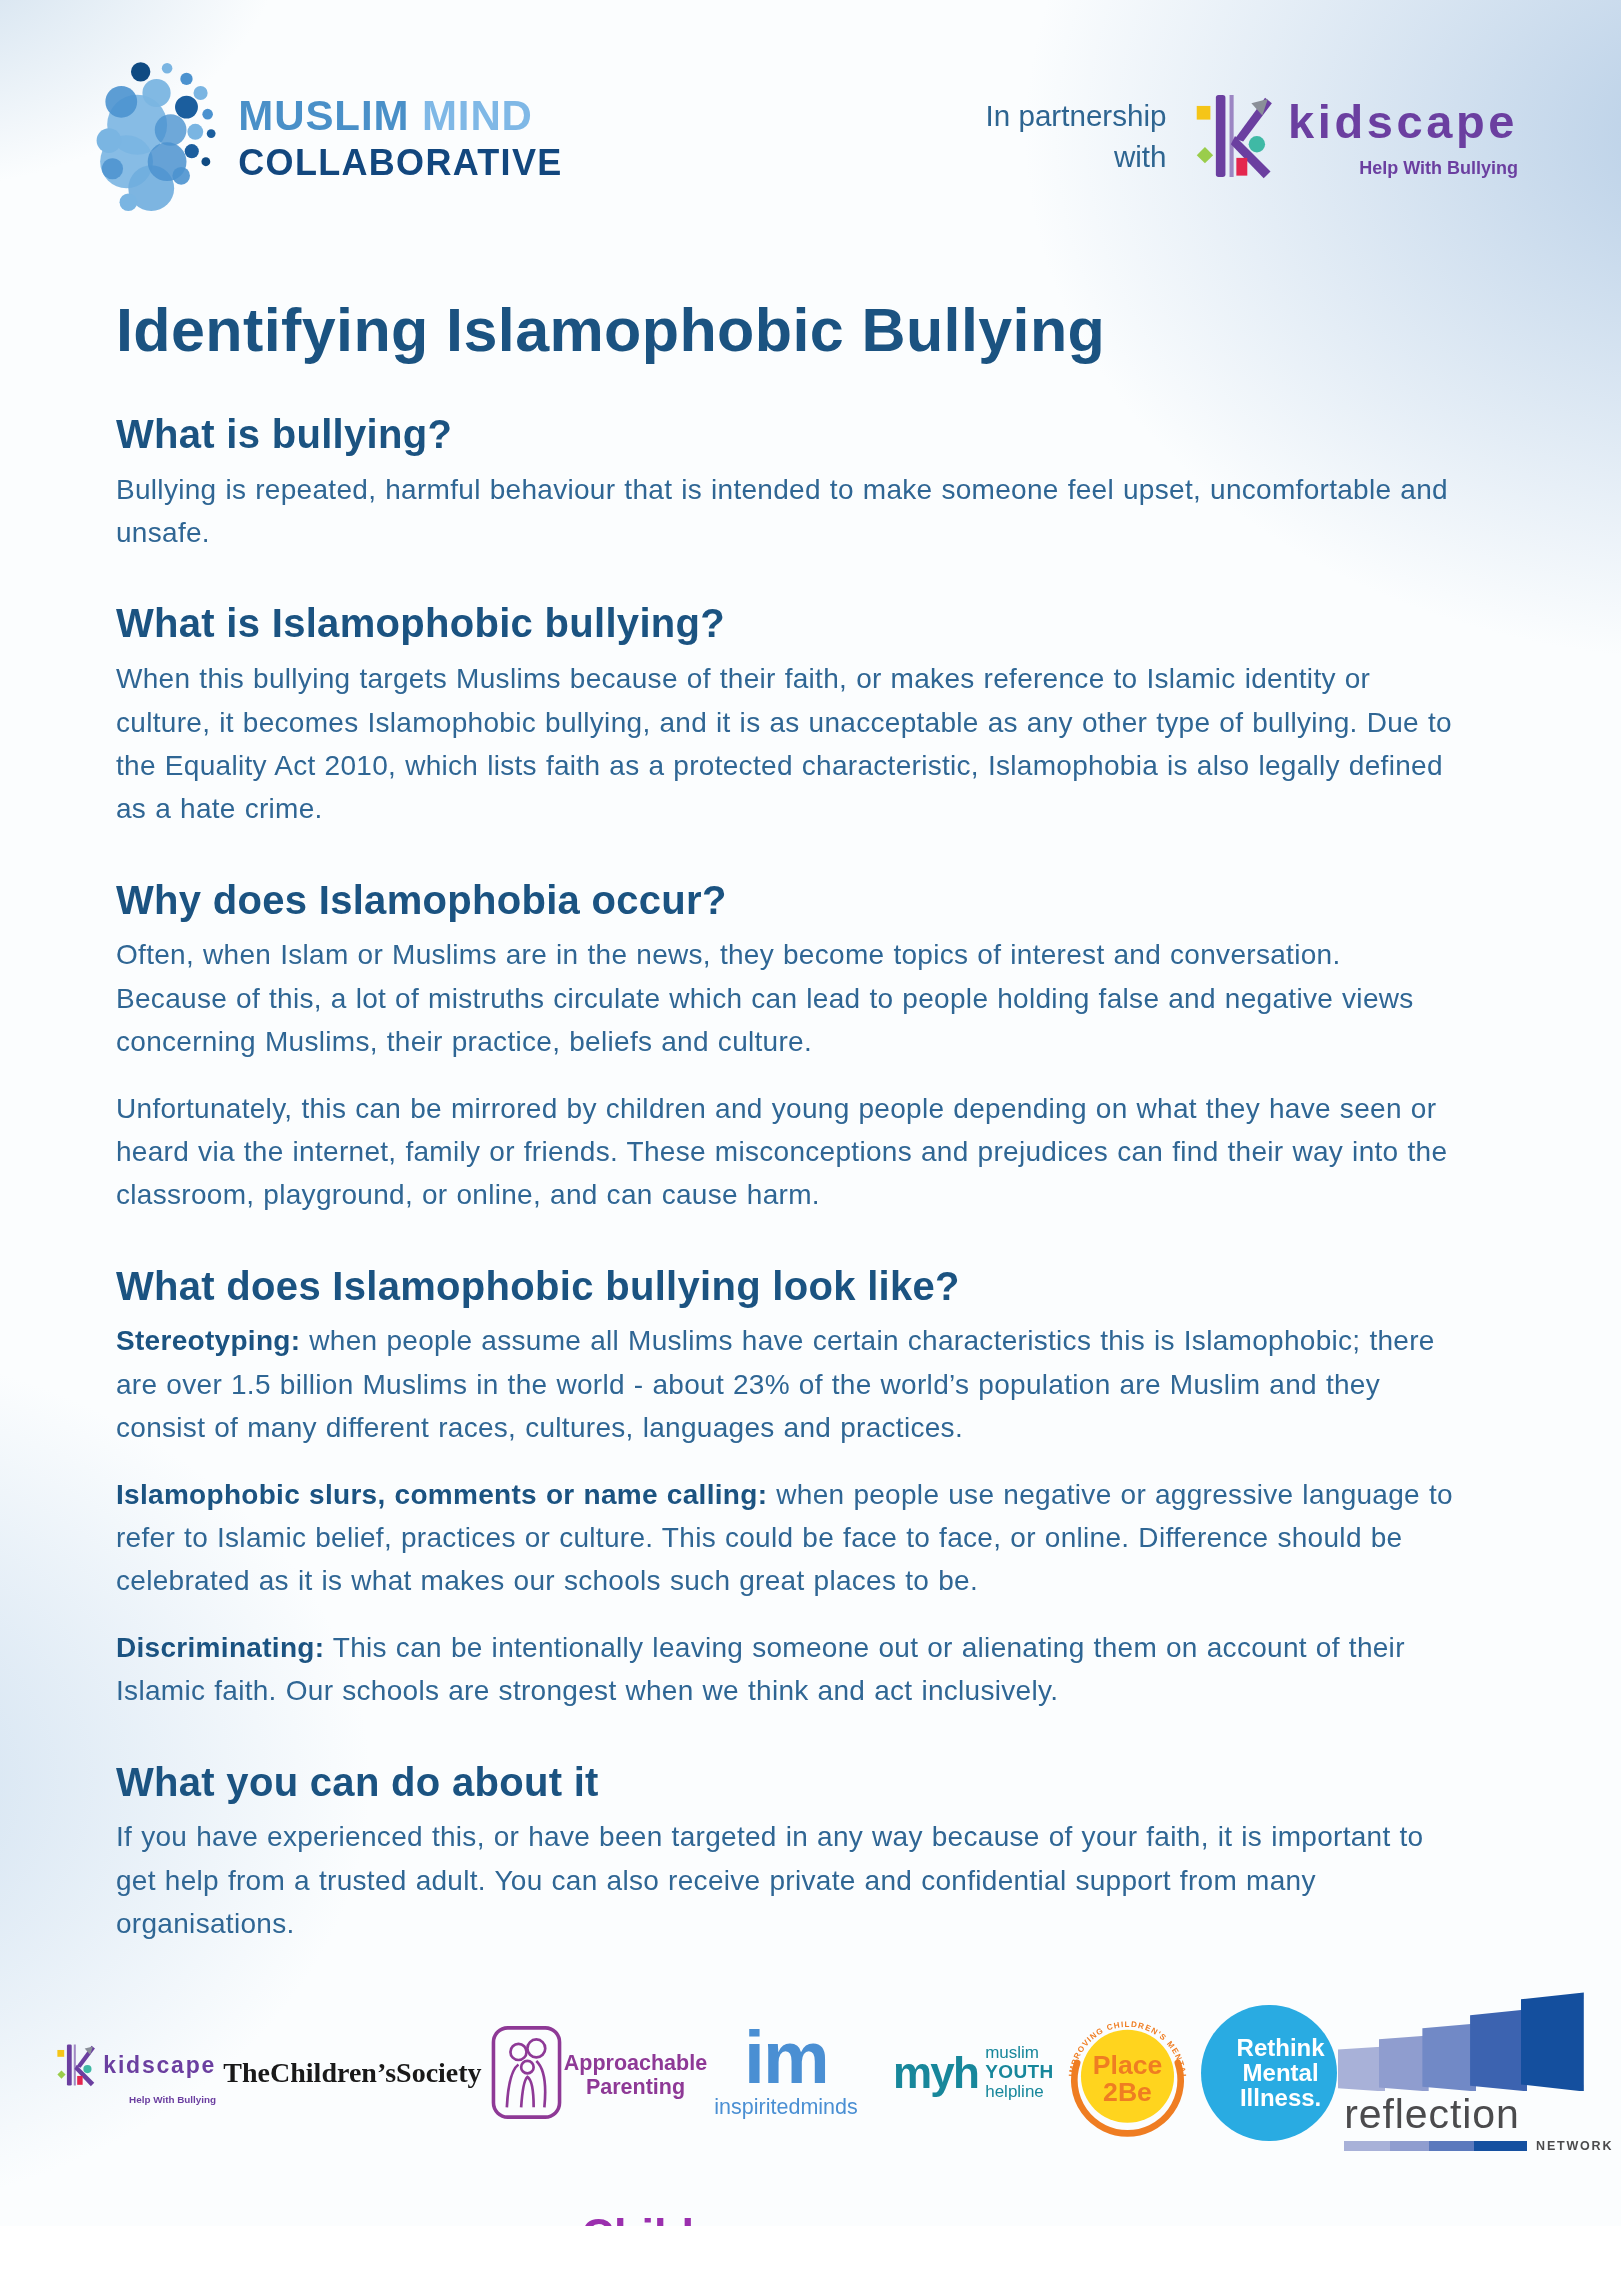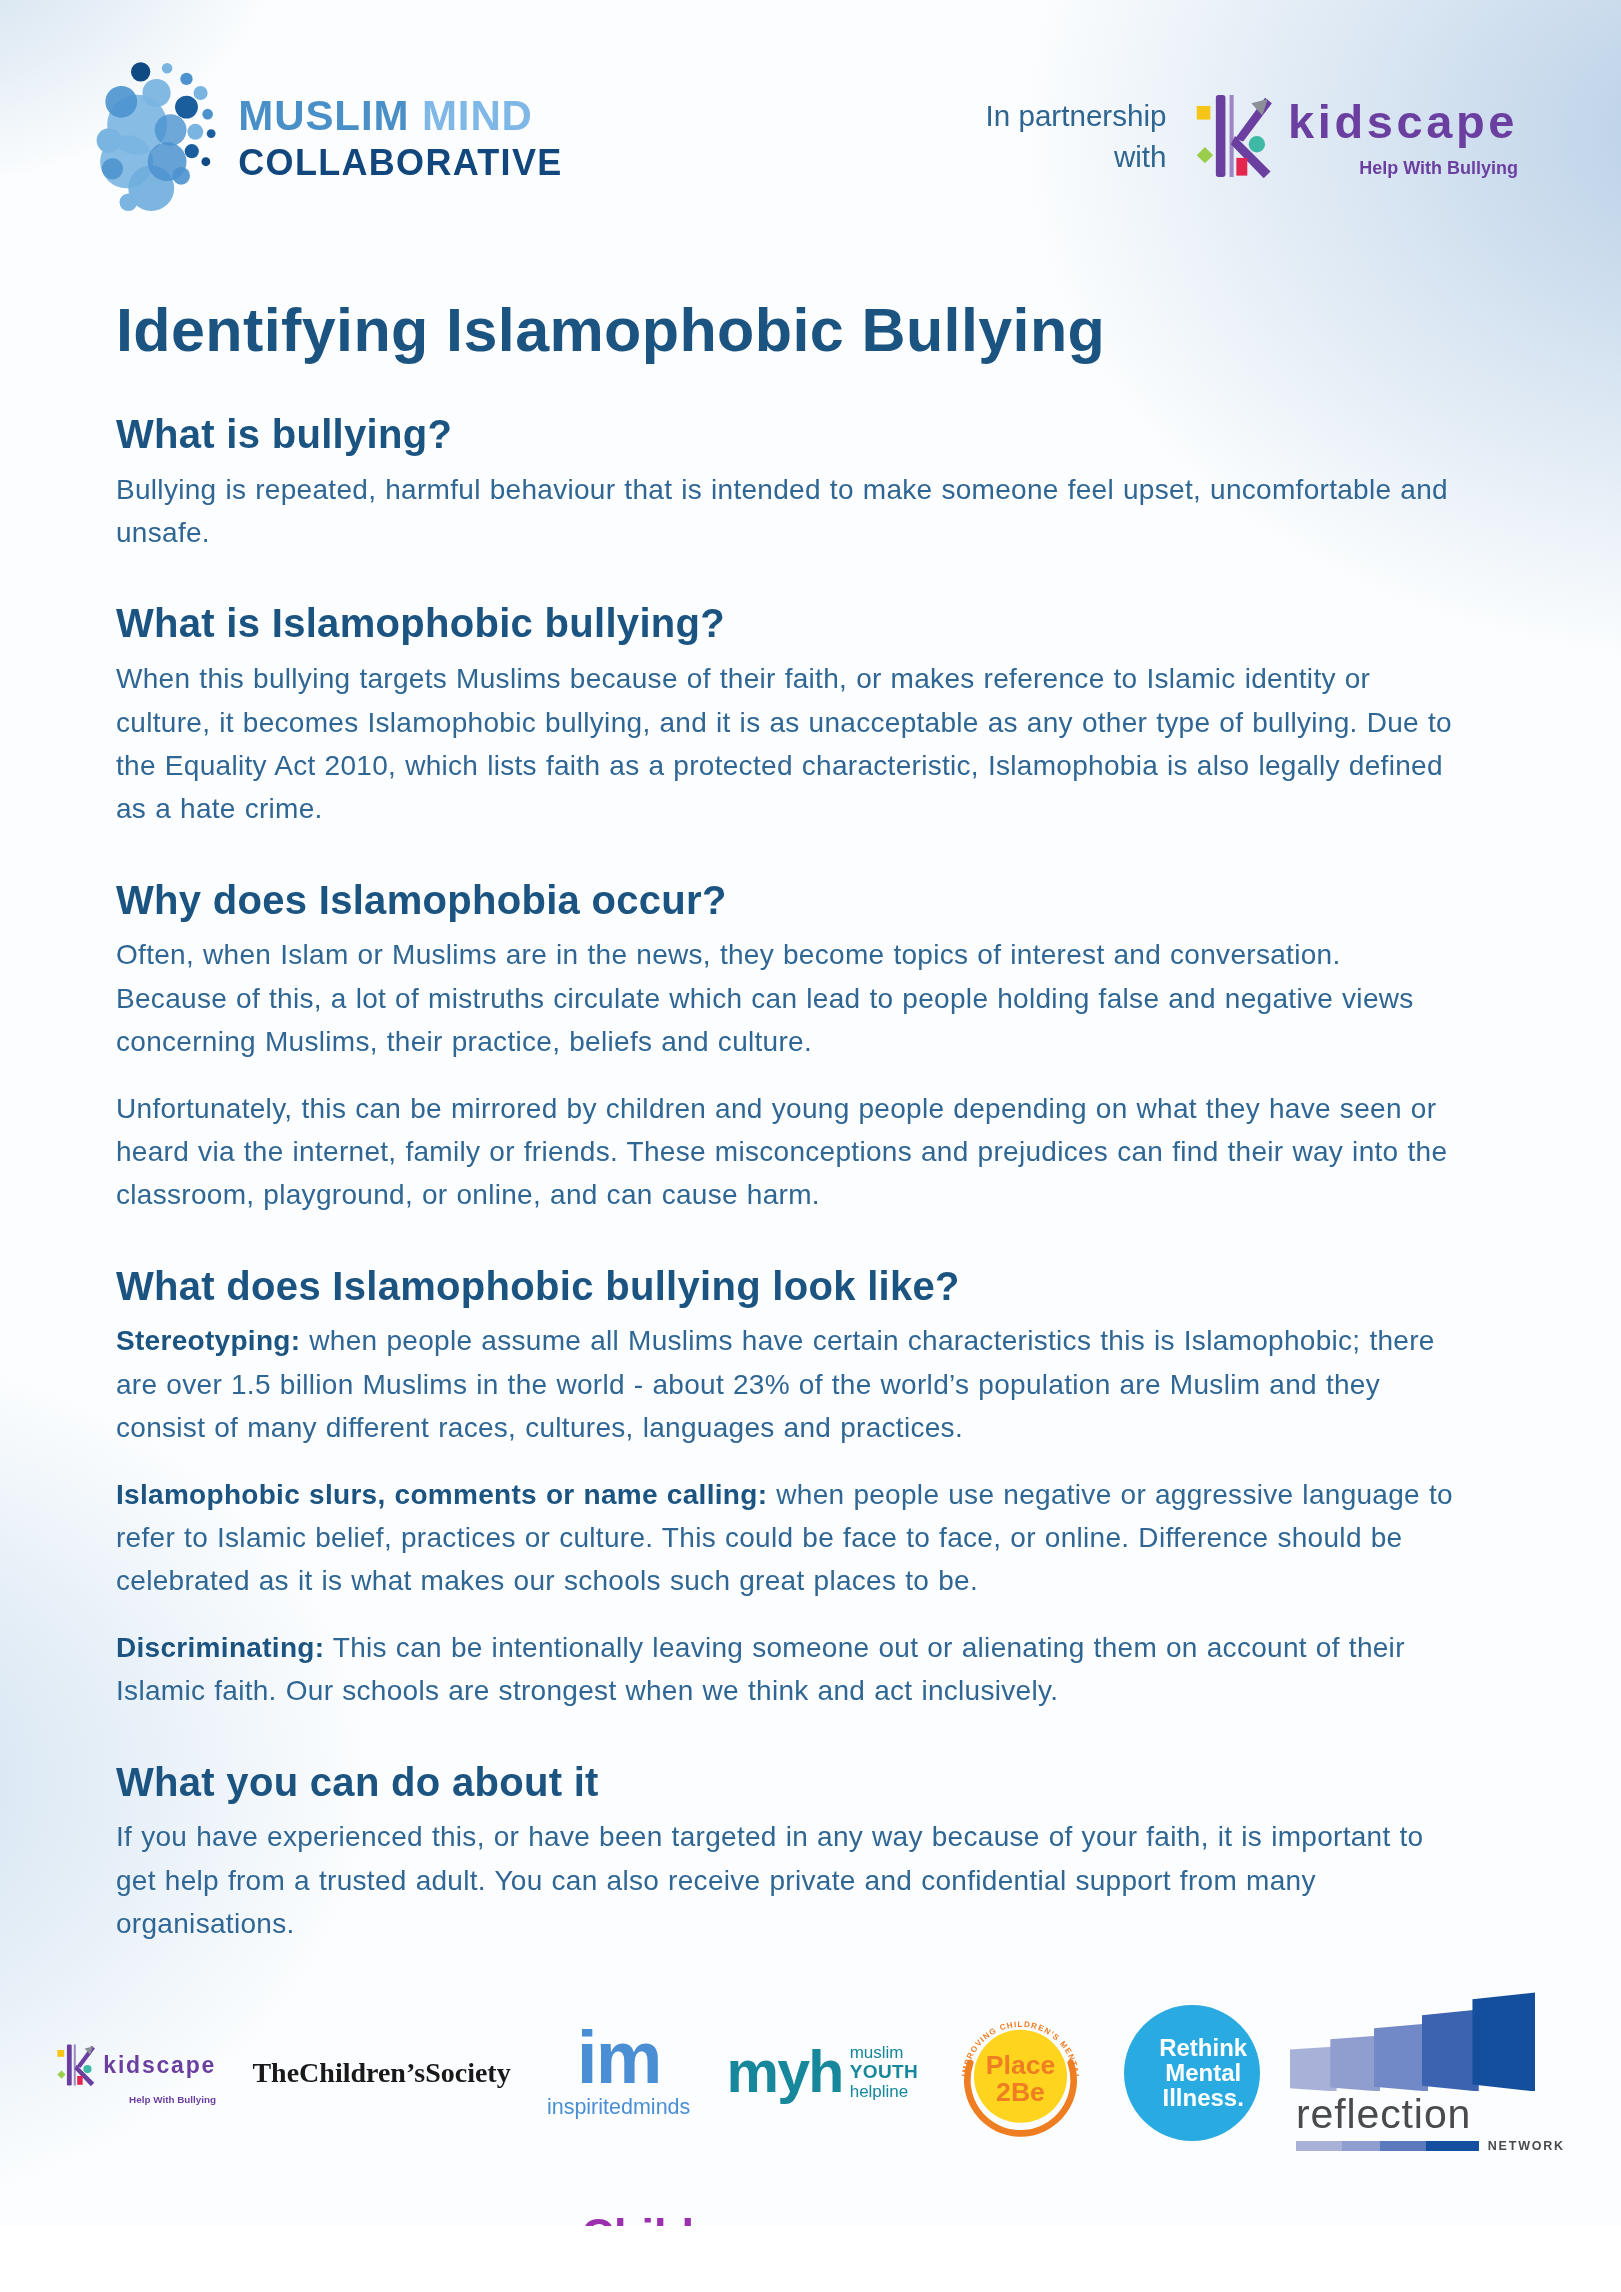--- a/index.html
+++ b/index.html
@@ -43,21 +43,21 @@
   
   .tcs{font-family:"Liberation Serif","DejaVu Serif",serif;font-weight:bold;color:#191919;font-size:28px;line-height:1.12;text-align:center;}
   
   .ap-text{font-size:21.5px;font-weight:bold;color:#8e3996;text-align:center;line-height:1.15;margin-top:5.4px;}
   
   .im{display:flex;flex-direction:column;align-items:center;}
   .im-mono{font-size:75px;font-weight:bold;color:#4a8fd3;line-height:0.85;letter-spacing:-1.8px;}
   .im-lines{display:flex;align-items:flex-end;color:#4a8fd3;font-size:21.5px;line-height:1.15;margin-top:5.4px;}
   
   .myh{display:flex;align-items:center;gap:7.2px;color:#17879b;}
-  .myh-mono{font-size:59px;font-weight:bold;letter-spacing:-1.8px;line-height:1;}
+  .myh-mono{font-size:44px;font-weight:bold;letter-spacing:-1.8px;line-height:1;margin-left:28px;}
   .myh-lines{display:flex;flex-direction:column;line-height:1.1;font-size:17px;}
   .myh-lines .b{font-weight:bold;font-size:19px;letter-spacing:0.4px;}
   
   .rethink{width:136px;height:136px;border-radius:50%;background:#29abe2;display:flex;flex-direction:column;justify-content:center;padding-left:23px;box-sizing:border-box;}
   .rethink span{color:#fff;font-weight:bold;font-size:24px;line-height:1.05;}
   
   .refl{display:flex;flex-direction:column;align-items:flex-start;width:269px;}
   .refl-screens{display:flex;align-items:flex-end;}
   .refl-screens i{display:block;margin-left:-6.3px;clip-path:polygon(0 7%,100% 0,100% 100%,0 93%);}
   .refl-word{font-size:41px;color:#4b4b4d;letter-spacing:0.9px;line-height:1.05;margin-top:1.8px;}
@@ -186,20 +186,33 @@
       </div>
       <span class="t">Help With Bullying</span>
     </div>
 
     <div class="plogo tcs">
       <div>The</div>
       <div>Children’s</div>
       <div>Society</div>
     </div>
 
+    <div class="plogo">
+      <svg width="75" height="95" viewBox="0 0 84 106">
+        <rect x="5" y="3" width="74" height="100" rx="16" fill="none" stroke="#8e3996" stroke-width="4"></rect>
+        <circle cx="33" cy="30" r="9" fill="none" stroke="#8e3996" stroke-width="3"></circle>
+        <circle cx="53" cy="26" r="10" fill="none" stroke="#8e3996" stroke-width="3"></circle>
+        <circle cx="43" cy="47" r="7" fill="none" stroke="#8e3996" stroke-width="3"></circle>
+        <path d="M20 92 Q22 52 33 44 M53 40 Q66 52 62 92 M36 92 Q38 62 43 58 Q50 62 50 92" fill="none" stroke="#8e3996" stroke-width="3"></path>
+      </svg>
+      <div class="ap-text">
+        <div>Approachable</div>
+        <div>Parenting</div>
+      </div>
+    </div>
 
     <div class="plogo im">
       <div class="im-mono">im</div>
       <div class="im-lines">
         <div>inspirited</div>
         <div>minds</div>
       </div>
     </div>
 
     <div class="plogo myh">

